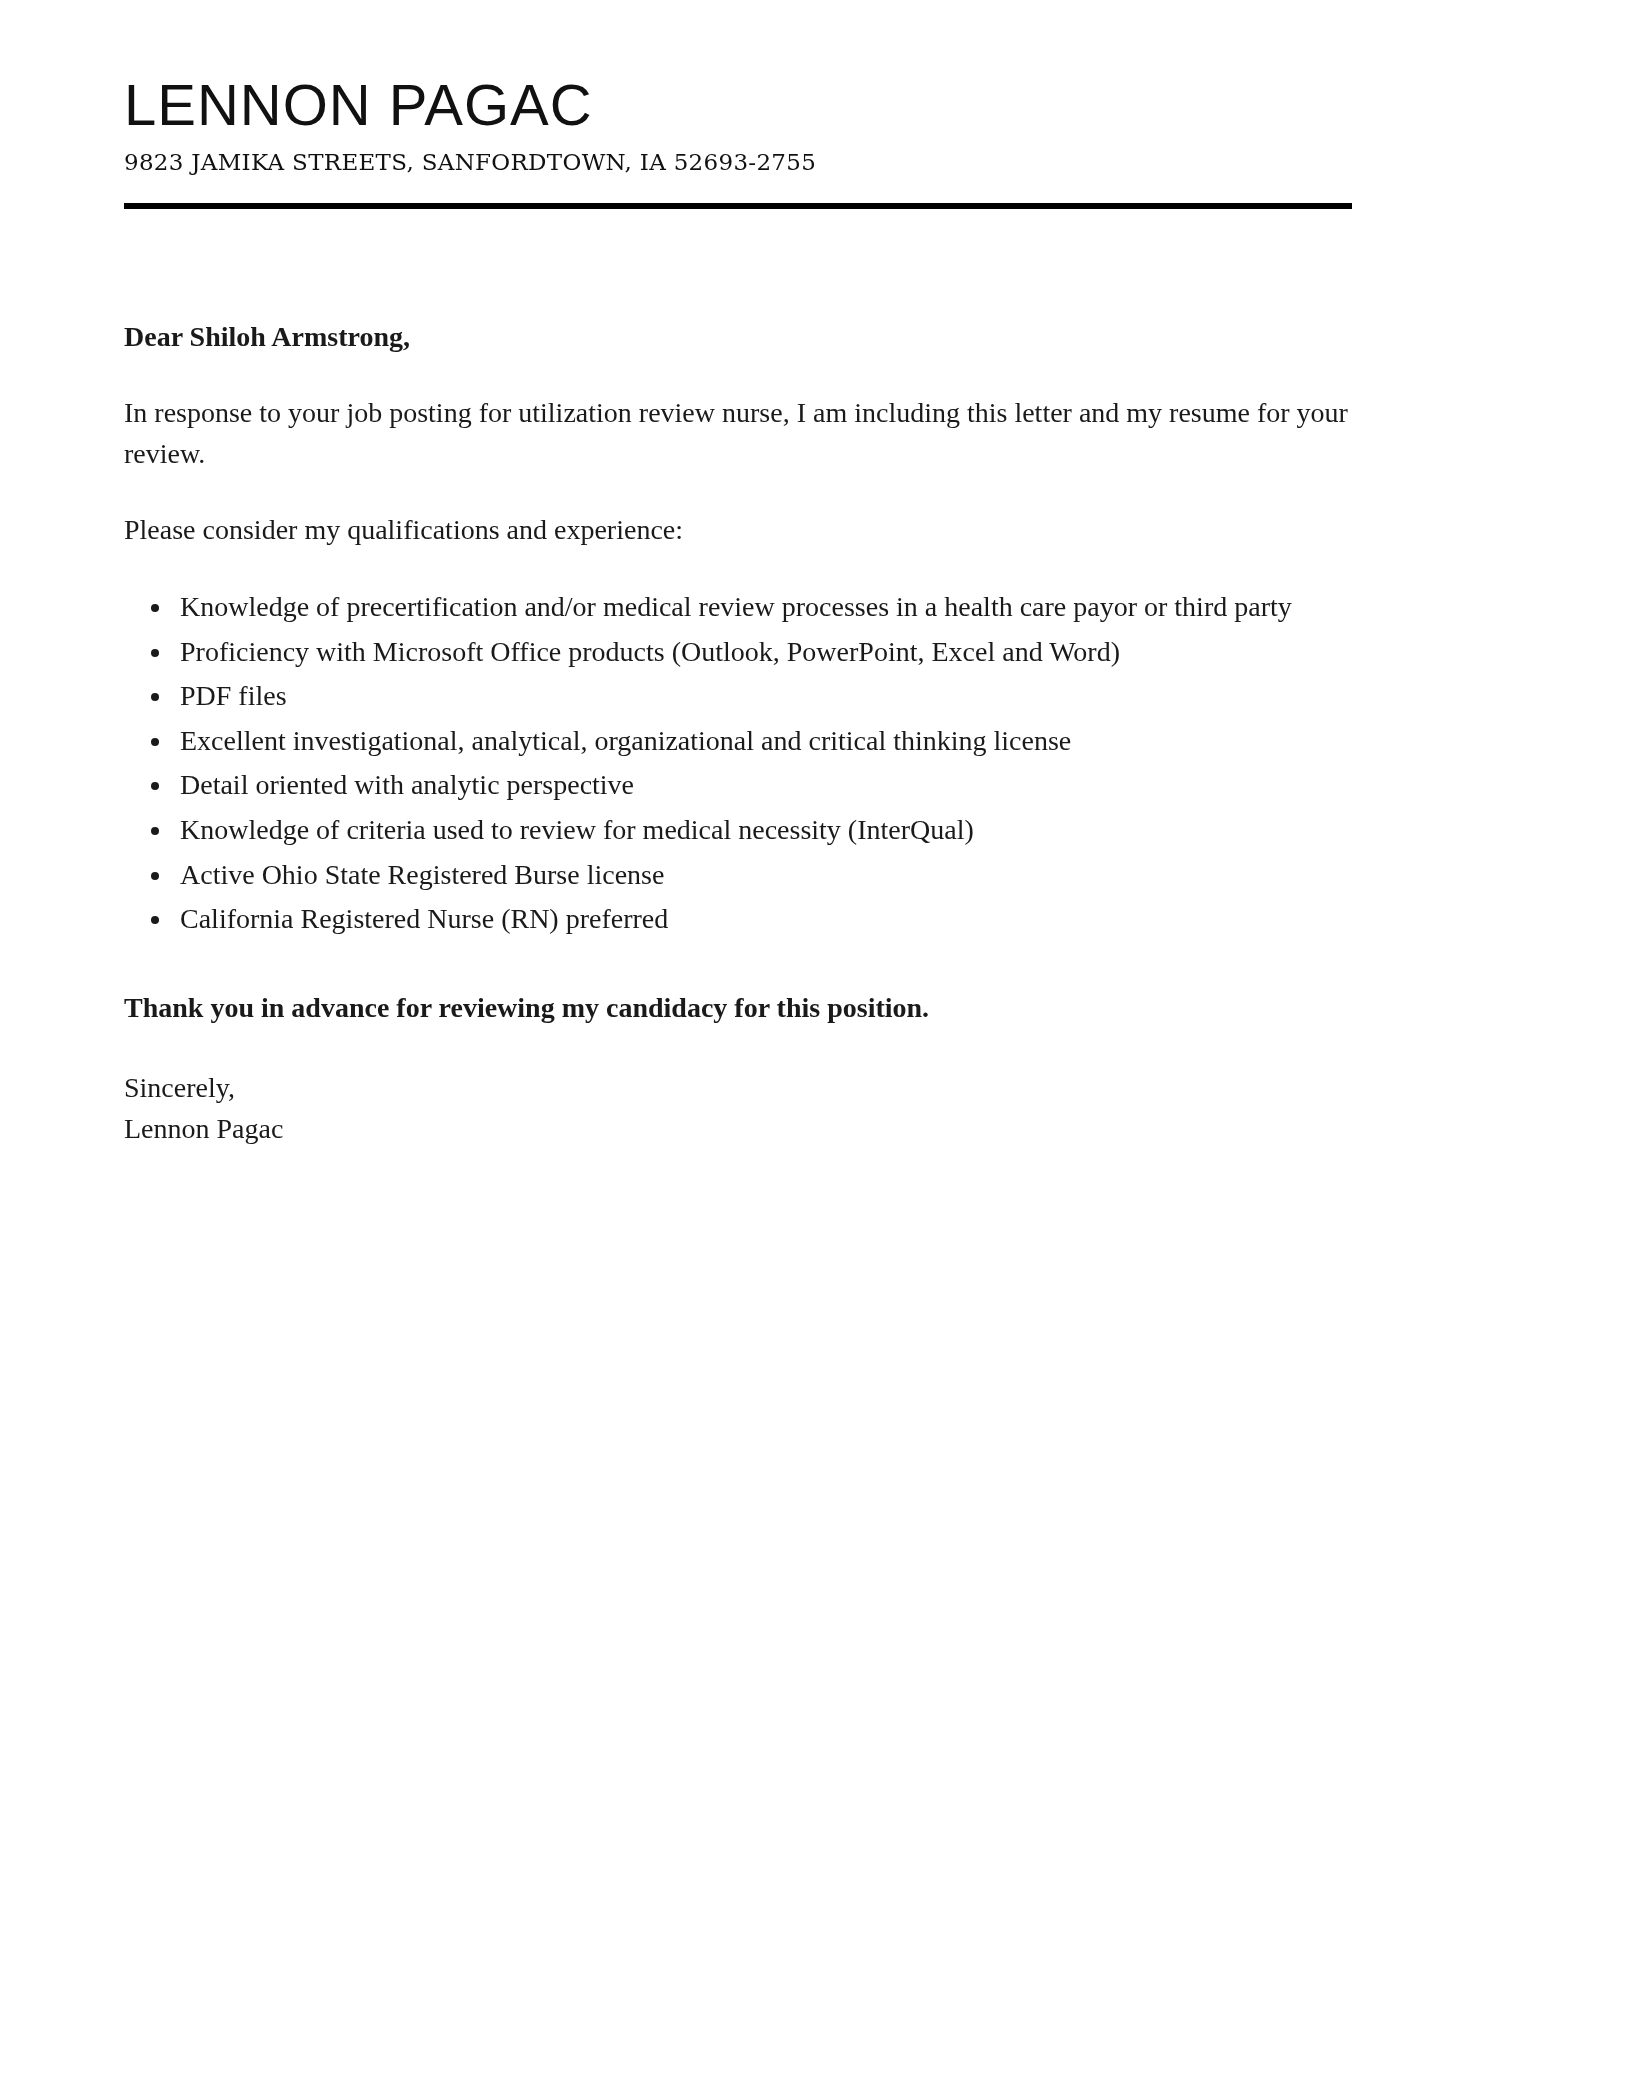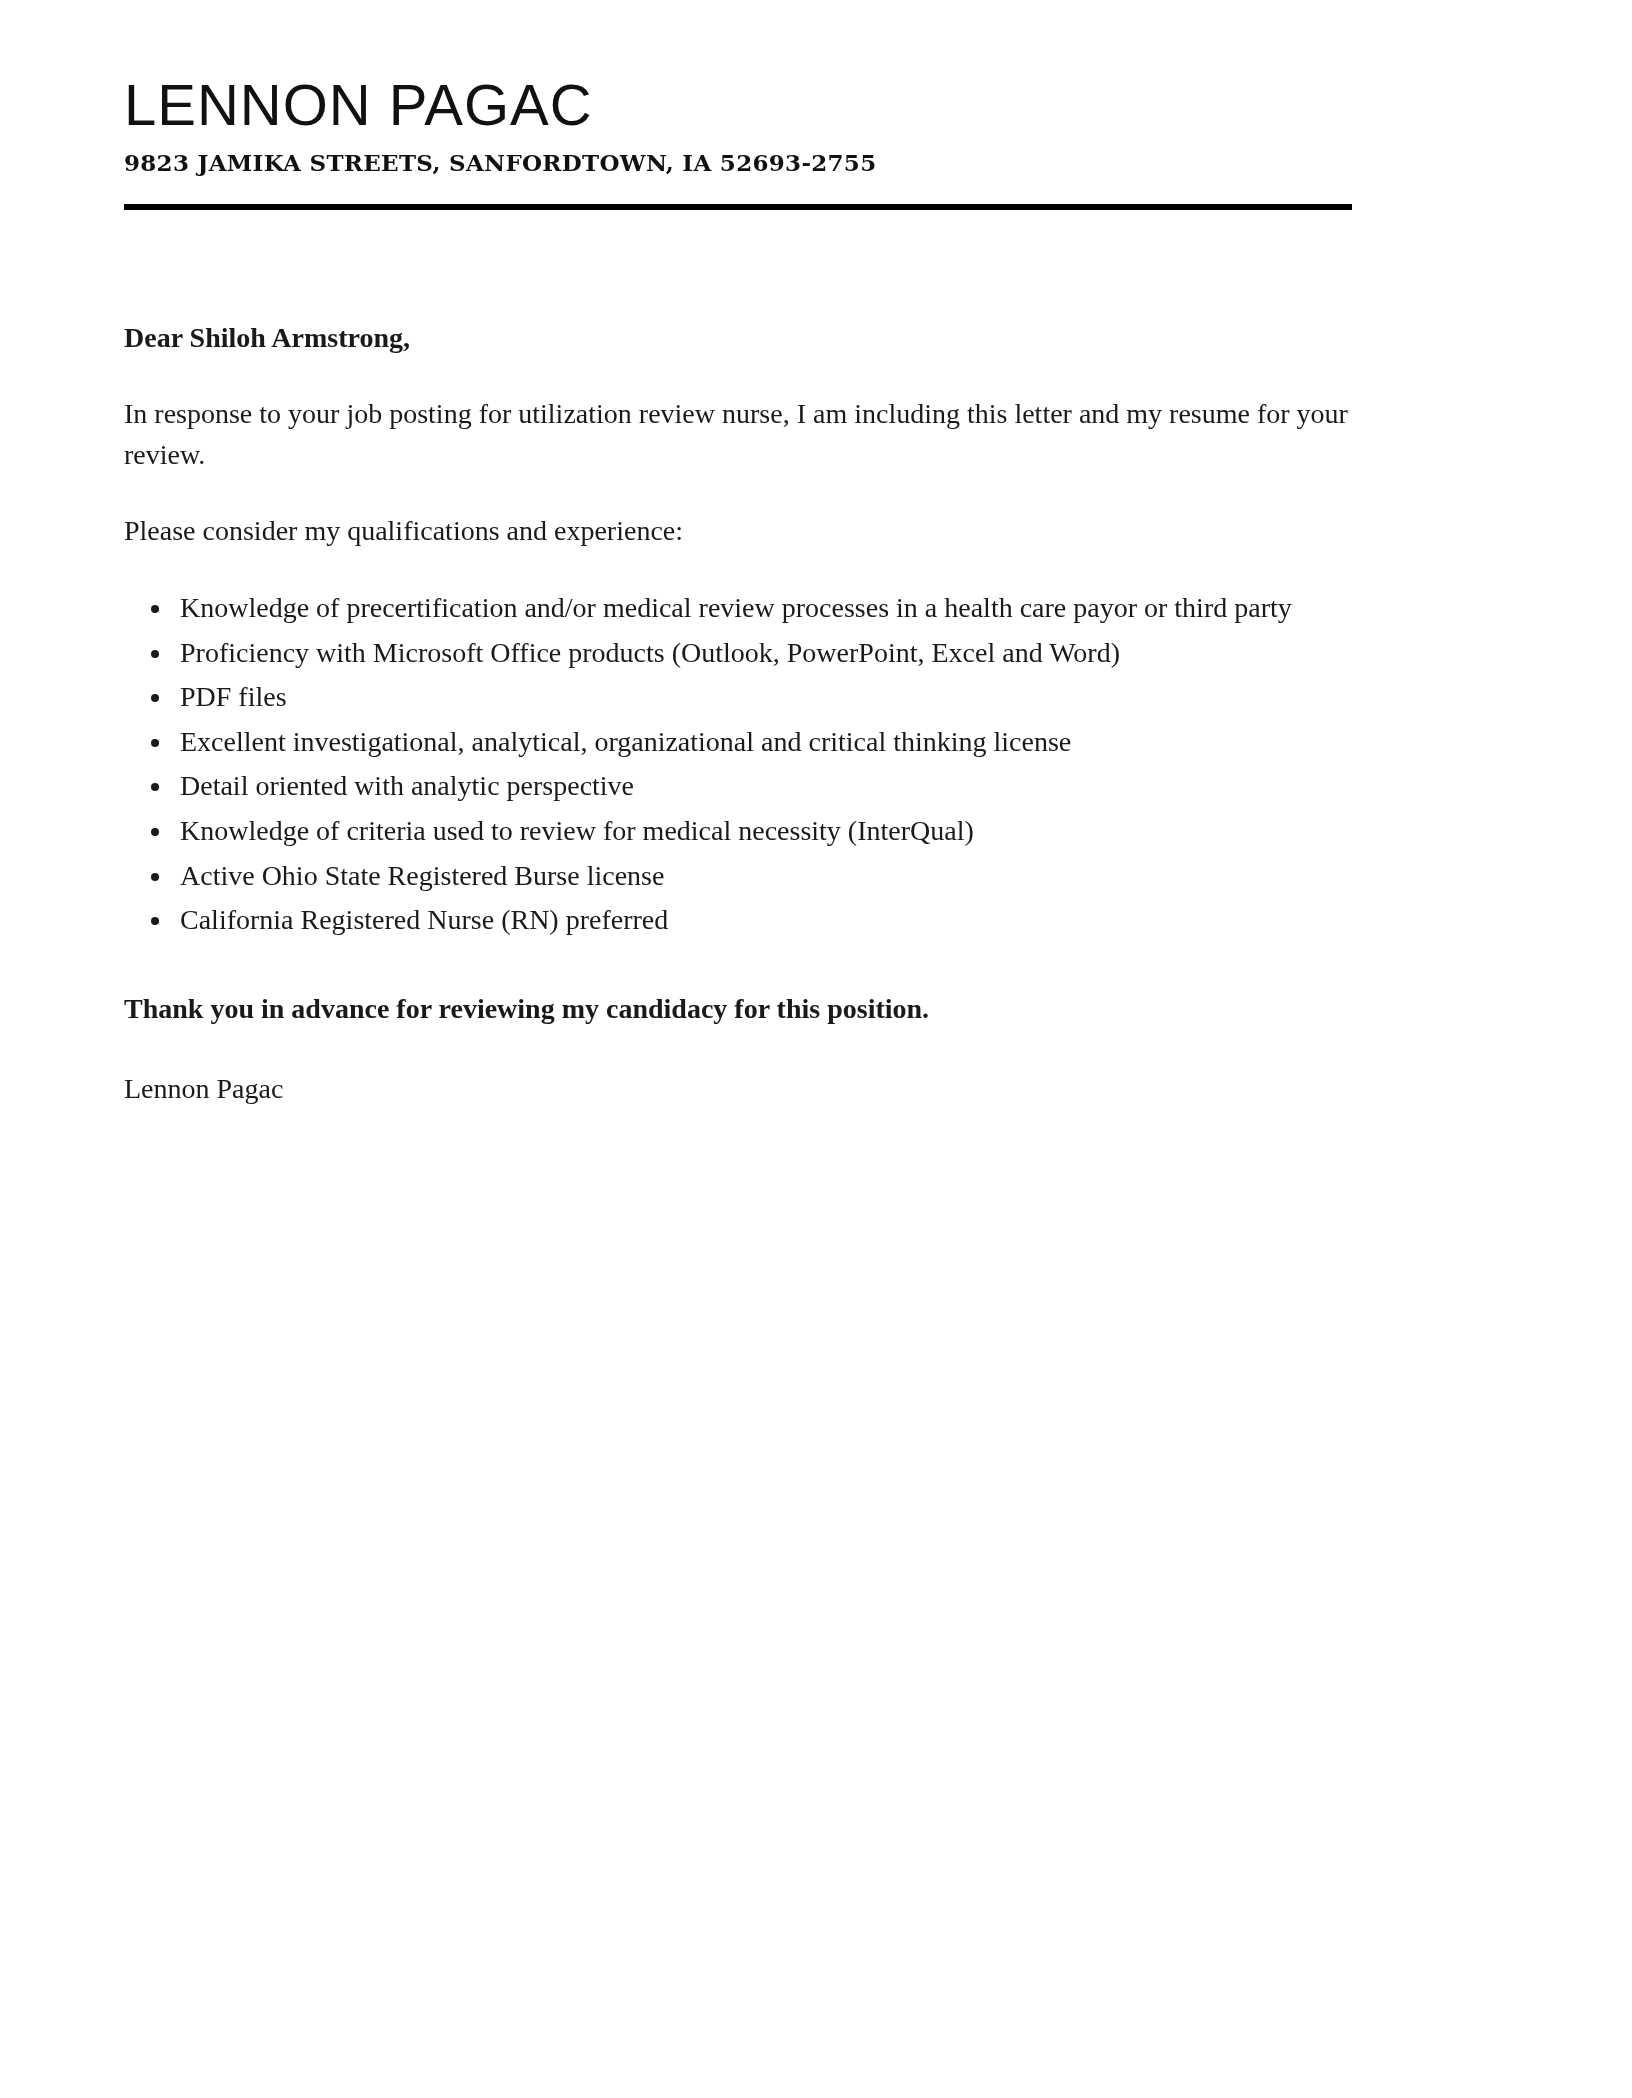--- a/index.html
+++ b/index.html
@@ -21,21 +21,21 @@
     font-family: "Liberation Sans", "DejaVu Sans", sans-serif;
     font-size: 58px;
     font-weight: 500;
     letter-spacing: 1px;
     color: #111111;
     line-height: 1.15;
   }
   .header-address {
     font-family: "DejaVu Serif", "Liberation Serif", serif;
     font-size: 23px;
-    font-weight: 700;
+    font-weight: 400;
     color: #111111;
     margin-top: 10px;
     letter-spacing: 0.3px;
   }
   .header-rule {
     border: none;
     border-top: 6px solid #000000;
     margin-top: 28px;
     width: 100%;
   }
@@ -99,18 +99,19 @@
       <li>Excellent investigational, analytical, organizational and critical thinking license</li>
       <li>Detail oriented with analytic perspective</li>
       <li>Knowledge of criteria used to review for medical necessity (InterQual)</li>
       <li>Active Ohio State Registered Burse license</li>
       <li>California Registered Nurse (RN) preferred</li>
     </ul>
 
     <p class="closing-bold">Thank you in advance for reviewing my candidacy for this position.</p>
 
     <div class="signoff-block">
+      <div>Sincerely,</div>
       <div>Lennon Pagac</div>
     </div>
 
   </main>
 
 </div>
 
 </body></html>

